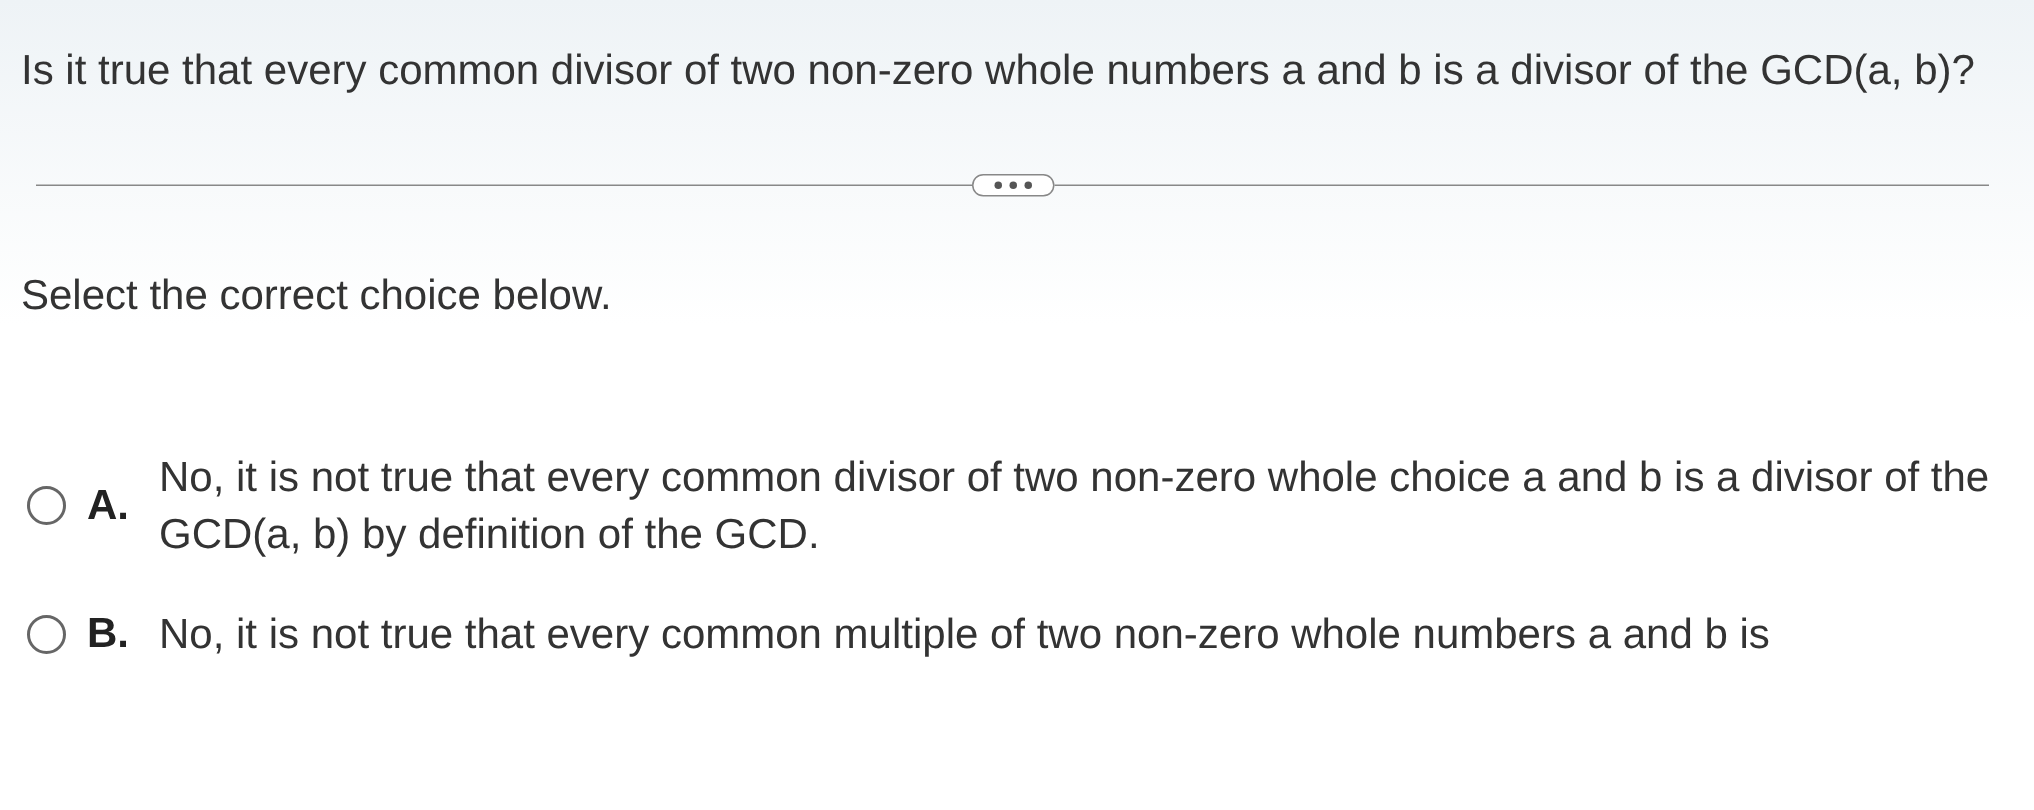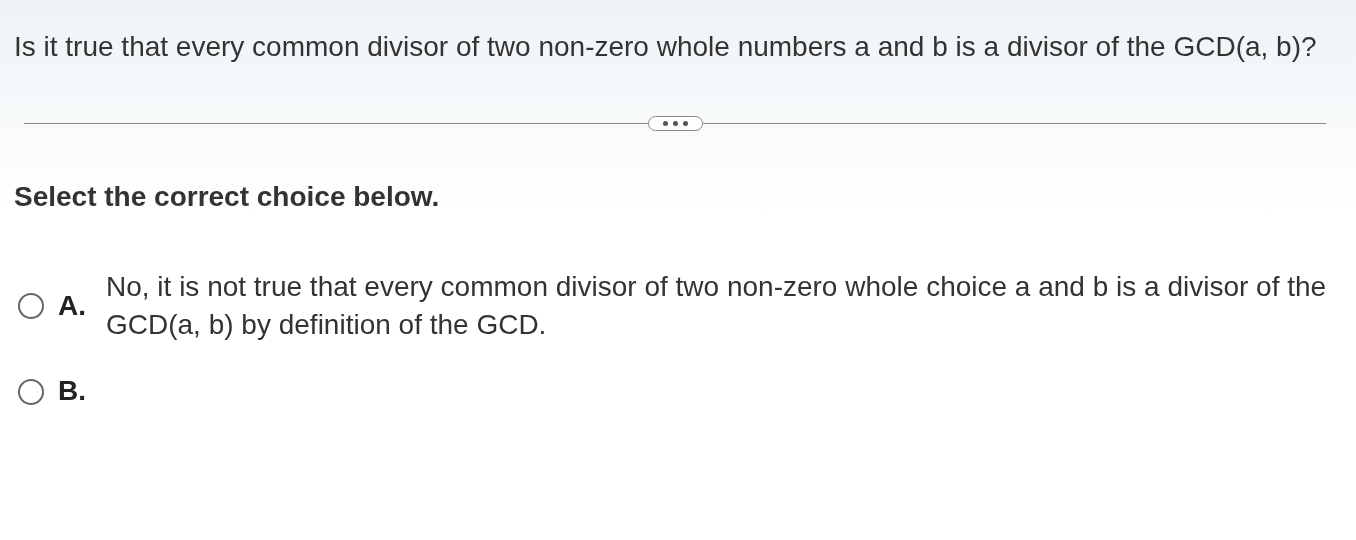--- a/index.html
+++ b/index.html
@@ -51,22 +51,22 @@
     }
     .dot {
       width: 5px;
       height: 5px;
       background: #555;
       border-radius: 50%;
     }
     .instruction {
       font-size: 28px;
       color: #333333;
-      margin-bottom: 55px;
-      font-weight: 700;
+      margin-bottom: 86px;
+      font-weight: 400;
     }
     .choice-row {
       display: flex;
       align-items: center;
       gap: 14px;
       margin-bottom: 30px;
       padding: 0 4px;
     }
     .radio {
       width: 26px;
@@ -121,14 +121,17 @@
 
   <div class="choice-row">
     <div class="radio"></div>
     <div class="choice-letter">A.</div>
     <div class="choice-text">No, it is not true that every common divisor of two non-zero whole choice a and b is a divisor of the GCD(a, b) by definition of the GCD.</div>
   </div>
 
   <div class="choice-row partial">
     <div class="radio"></div>
     <div class="choice-letter">B.</div>
+    <div>
+      <div class="choice-text">No, it is not true that every common multiple of two non-zero whole numbers a and b is</div>
+    </div>
   </div>
 </div>
 
 </body></html>

